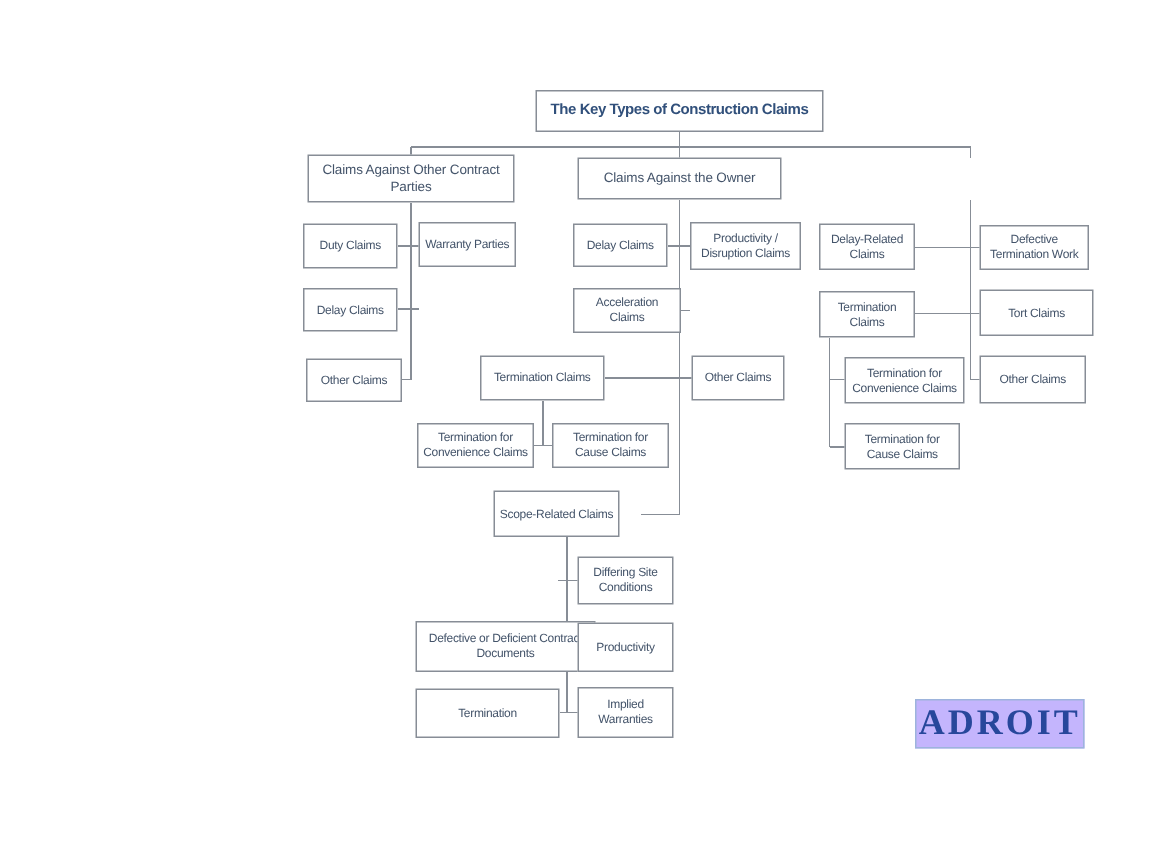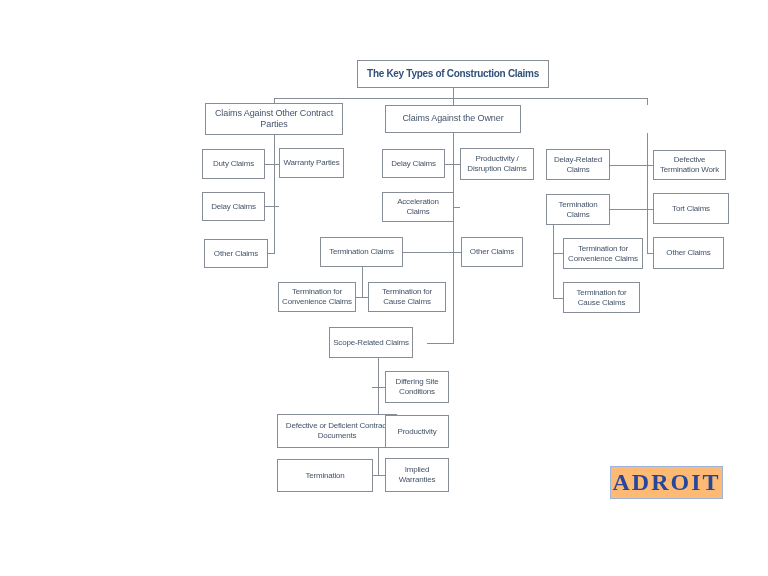--- a/index.html
+++ b/index.html
@@ -11,21 +11,21 @@
   #canvas{position:relative;width:768px;height:576px;background:var(--background);overflow:hidden;}
   #wires{position:absolute;left:0;top:0;width:768px;height:576px;}
   .node{
     position:absolute;box-sizing:border-box;border:1px solid var(--box-border);
     background:#fff;color:var(--node-text);display:flex;align-items:center;justify-content:center;
     text-align:center;font-size:8px;line-height:1.25;letter-spacing:-0.2px;padding:1px 2px;
   }
   .hdr{font-size:9px;letter-spacing:-0.1px;}
   .ttl{font-size:10px;font-weight:bold;letter-spacing:-0.3px;color:var(--title-text);}
   .logo{
-    position:absolute;box-sizing:border-box;border:1px solid var(--logo-border);background:#fdba74;
+    position:absolute;box-sizing:border-box;border:1px solid var(--logo-border);background:#c4b5fd;
     display:flex;align-items:center;justify-content:center;
     font-family:"Liberation Serif",serif;font-weight:bold;font-size:24px;
     color:var(--logo-text);letter-spacing:2px;
   }
 </style>
 </head>
 <body>
 
 <div id="canvas">
 

